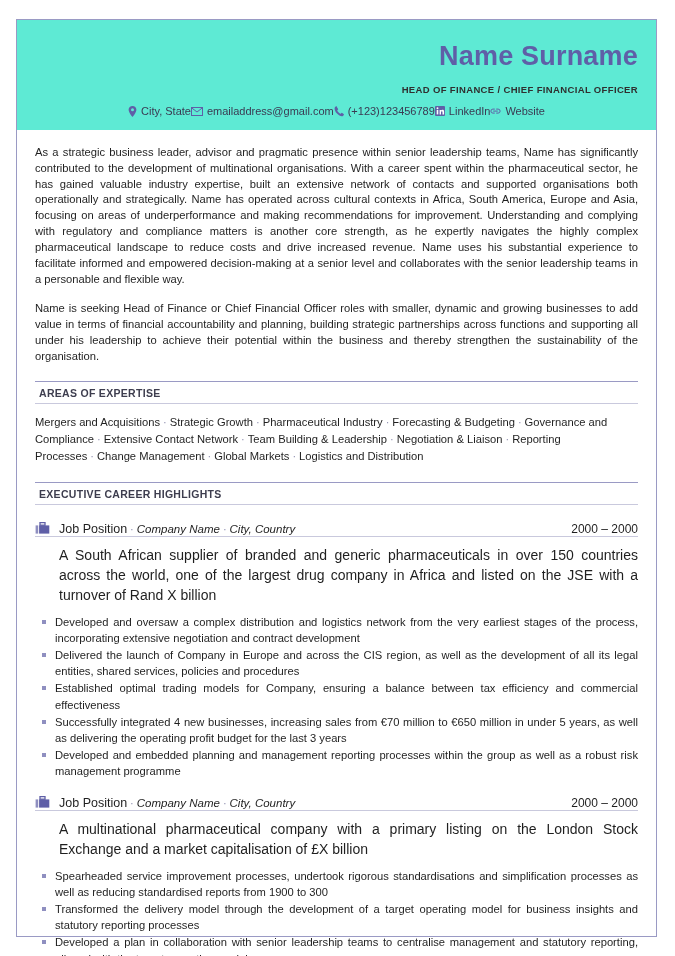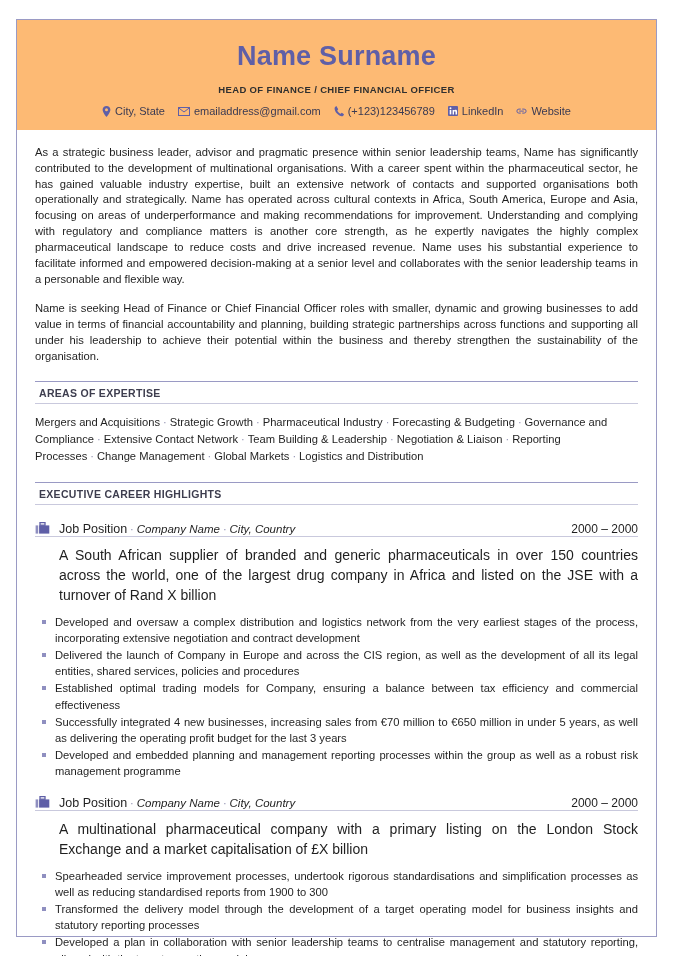--- a/index.html
+++ b/index.html
@@ -21,23 +21,23 @@
     top: 19px;
     width: 641px;
     height: 918px;
     border: 1px solid #9a9ac4;
     background: #ffffff;
     box-sizing: border-box;
   }
 
   
   .header {
-    background: #fdba74;
+    background: #5eead4;
     padding: 22px 18px 13px 18px;
-    text-align: center;
+    text-align: right;
   }
   .name {
     font-size: 27px;
     font-weight: bold;
     color: #5f5fa7;
     letter-spacing: 0.2px;
     line-height: 1.1;
     margin-bottom: 12px;
   }
   .job-title {
@@ -47,21 +47,20 @@
     letter-spacing: 0.35px;
     margin-bottom: 11px;
   }
   .contact {
     font-size: 11px;
     color: #3a3a52;
     display: flex;
     justify-content: center;
     align-items: center;
     flex-wrap: nowrap;
-    gap: 13px;
     line-height: 1;
   }
   .contact-item {
     display: inline-flex;
     align-items: center;
     gap: 4px;
     white-space: nowrap;
   }
   .contact-item .ico {
     display: inline-flex;

